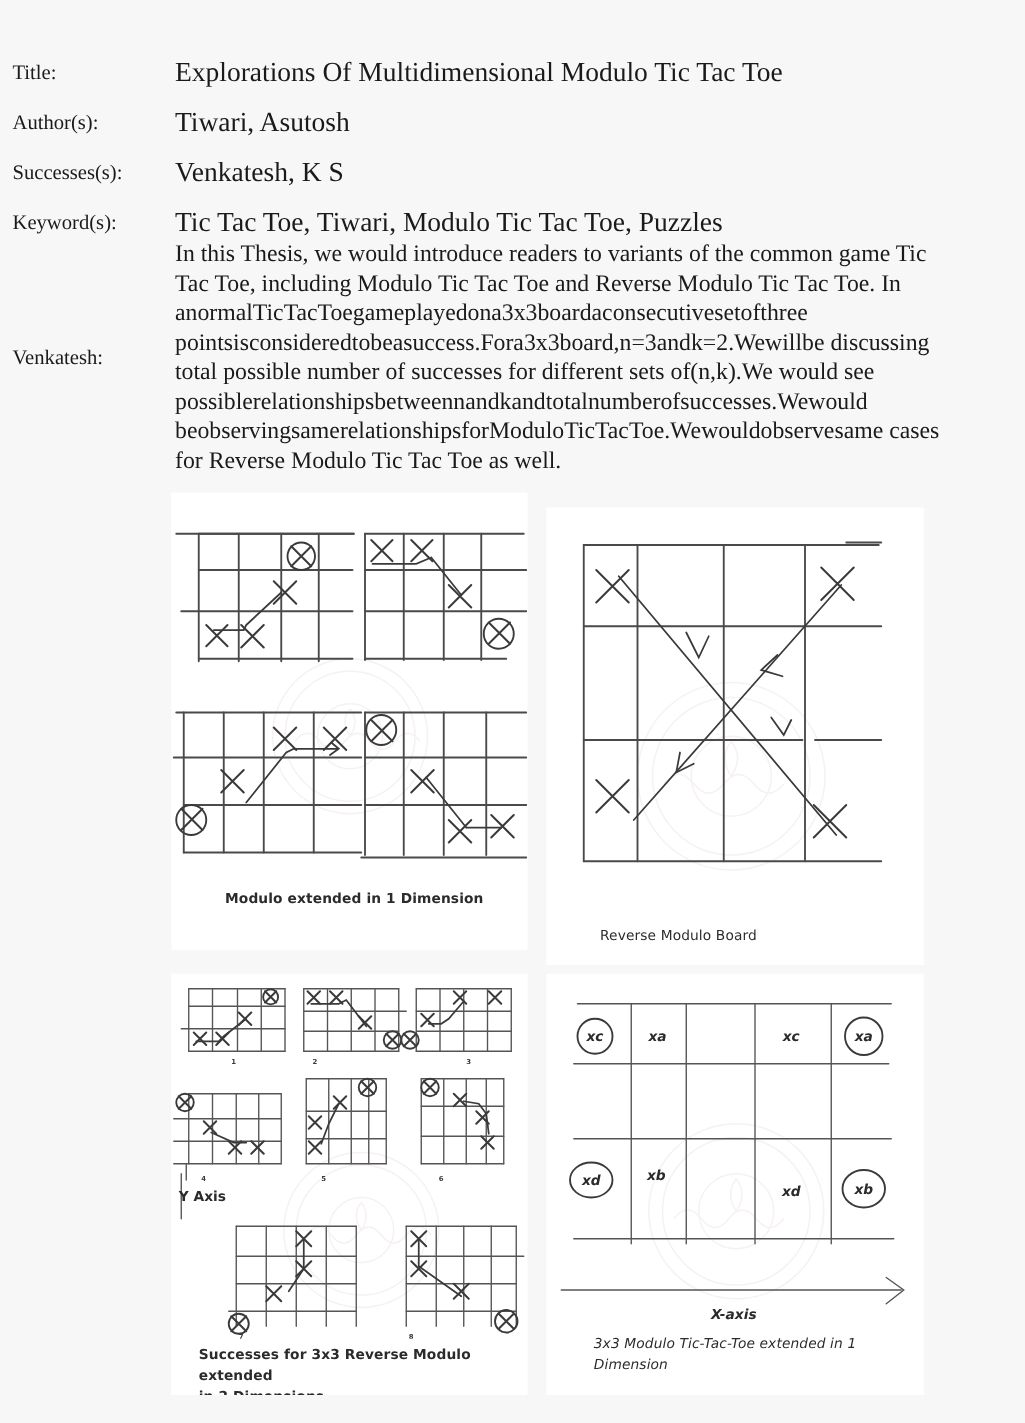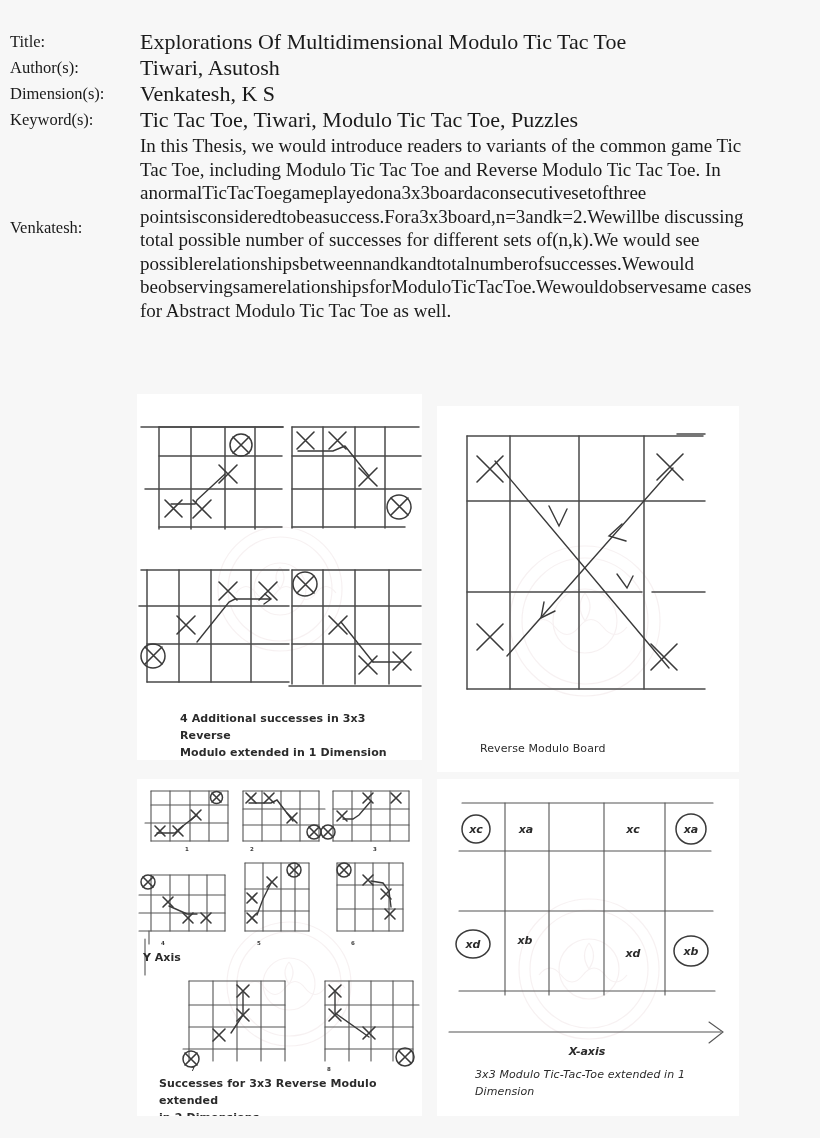--- a/index.html
+++ b/index.html
@@ -20,20 +20,21 @@
   #metadata {
     position: absolute;
     left: 10px;
     top: 30px;
     width: 805px;
   }
   .meta-row {
     display: flex;
     align-items: flex-start;
     margin-bottom: 2px;
+    margin-top: 16px;
   }
   .meta-label {
     width: 130px;
     flex: 0 0 130px;
     font-size: 16.5px;
     line-height: 24px;
     white-space: nowrap;
   }
   .meta-value {
     flex: 1;
@@ -133,41 +134,41 @@
     <div class="meta-label">Title:</div>
     <div class="meta-value">Explorations Of Multidimensional Modulo Tic Tac Toe</div>
   </div>
 
   <div class="meta-row">
     <div class="meta-label">Author(s):</div>
     <div class="meta-value">Tiwari, Asutosh</div>
   </div>
 
   <div class="meta-row">
-    <div class="meta-label">Dimension(s):</div>
+    <div class="meta-label">Successes(s):</div>
     <div class="meta-value">Venkatesh, K S</div>
   </div>
 
   <div class="meta-row">
     <div class="meta-label">Keyword(s):</div>
     <div class="meta-value">Tic Tac Toe, Tiwari, Modulo Tic Tac Toe, Puzzles</div>
   </div>
 
 
   <div class="meta-row abstract-row">
     <div class="meta-label">Venkatesh:</div>
     <div class="abstract-text" id="abstract-text">
         <p>In this Thesis, we would introduce readers to variants of the common game Tic</p>
         <p>Tac Toe, including Modulo Tic Tac Toe and Reverse Modulo Tic Tac Toe. In</p>
         <p>anormalTicTacToegameplayedona3x3boardaconsecutivesetofthree</p>
         <p>pointsisconsideredtobeasuccess.Fora3x3board,n=3andk=2.Wewillbe discussing</p>
         <p>total possible number of successes for different sets of(n,k).We would see</p>
         <p>possiblerelationshipsbetweennandkandtotalnumberofsuccesses.Wewould</p>
         <p>beobservingsamerelationshipsforModuloTicTacToe.Wewouldobservesame cases</p>
-        <p>for Abstract Modulo Tic Tac Toe as well.</p>
+        <p>for Reverse Modulo Tic Tac Toe as well.</p>
       </div>
   </div>
 
 </div>
 
 <div id="figures">
 
   <div class="panel" id="panel-tl">
     <div class="panel-figure">
       <svg width="285" height="312" viewBox="0 0 285 312">
@@ -245,21 +246,20 @@
           <circle class="ink-circ" cx="168" cy="190" r="12"></circle>
           <path class="ink-mark" d="M192,222 l18,18 M210,222 l-18,18"></path>
           <path class="ink-path" d="M204,228 L236,268"></path>
           <path class="ink-mark" d="M222,262 l18,18 M240,262 l-18,18"></path>
           <path class="ink-path" d="M236,268 L264,268"></path>
           <path class="ink-mark" d="M256,258 l18,18 M274,258 l-18,18"></path>
         </g>
       </svg>
     </div>
     <div class="caption">
-      <div>4 Additional successes in 3x3 Reverse</div>
       <div>Modulo extended in 1 Dimension</div>
     </div>
   </div>
 
   <div class="panel" id="panel-tr">
     <div class="panel-figure">
       <svg width="302" height="330" viewBox="0 0 302 330">
         <g class="watermark" transform="translate(148,215)">
           <circle class="wm-stroke" r="75"></circle>
             <circle class="wm-stroke" r="63"></circle>

